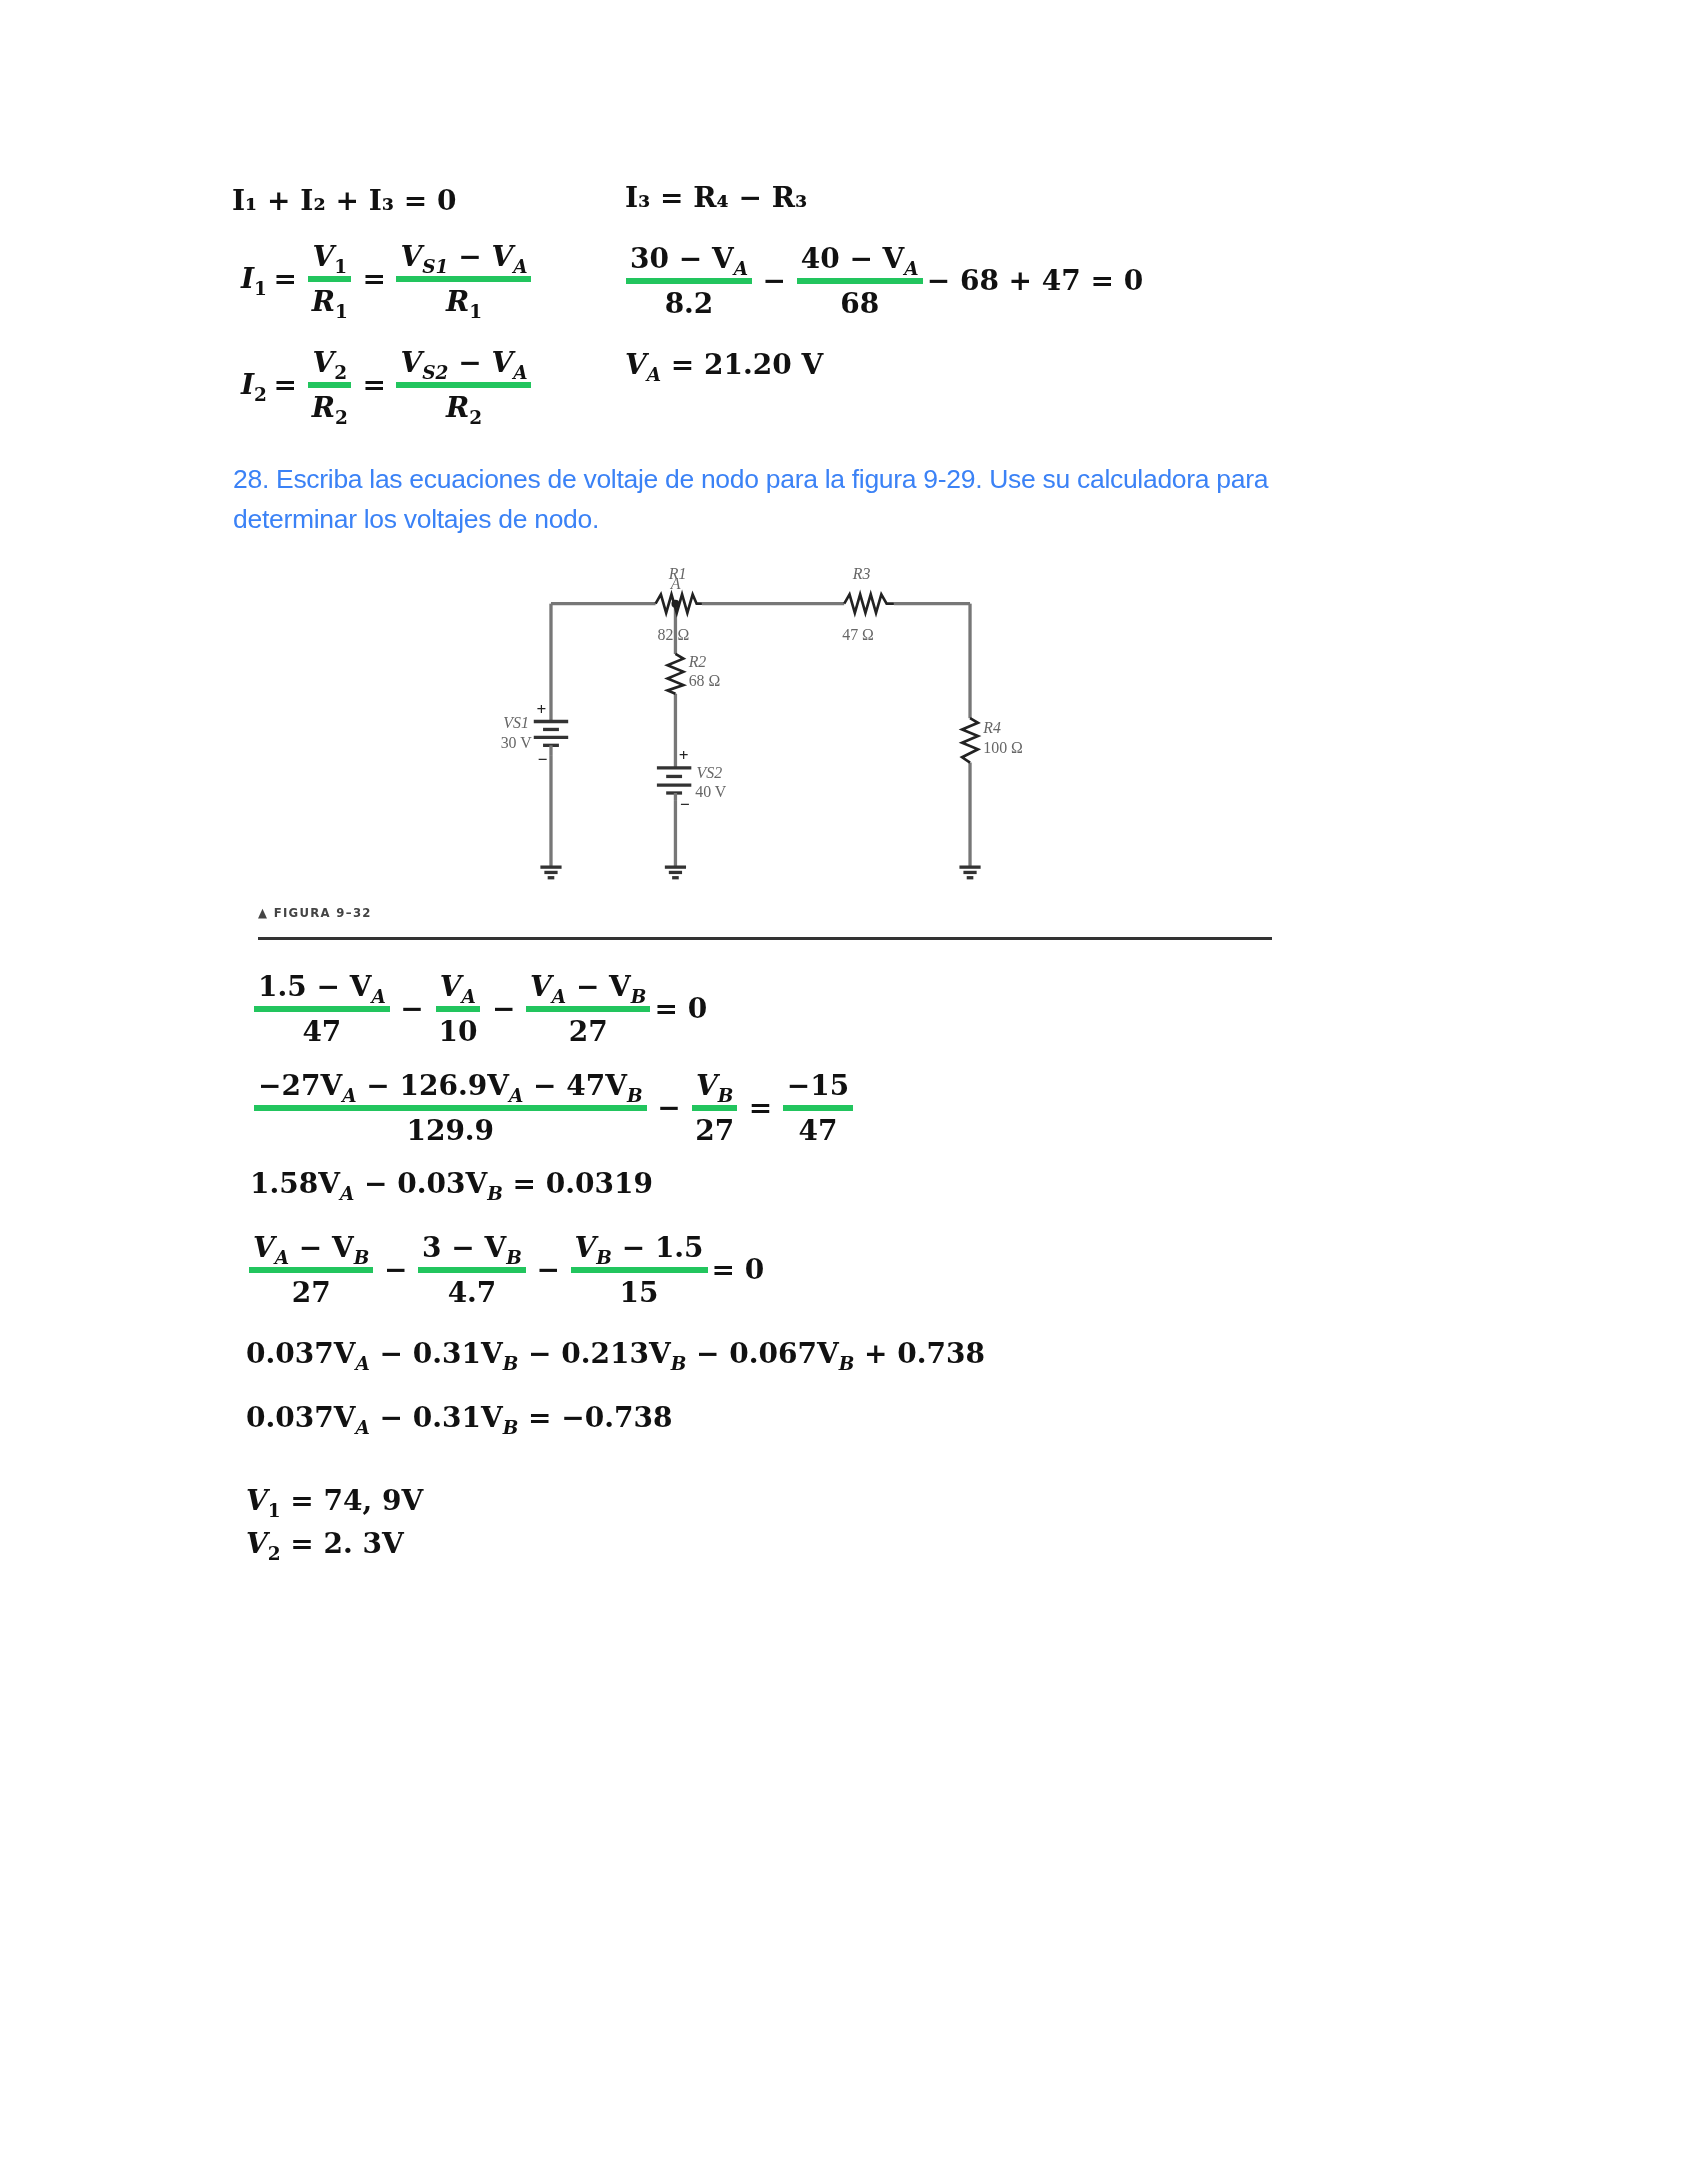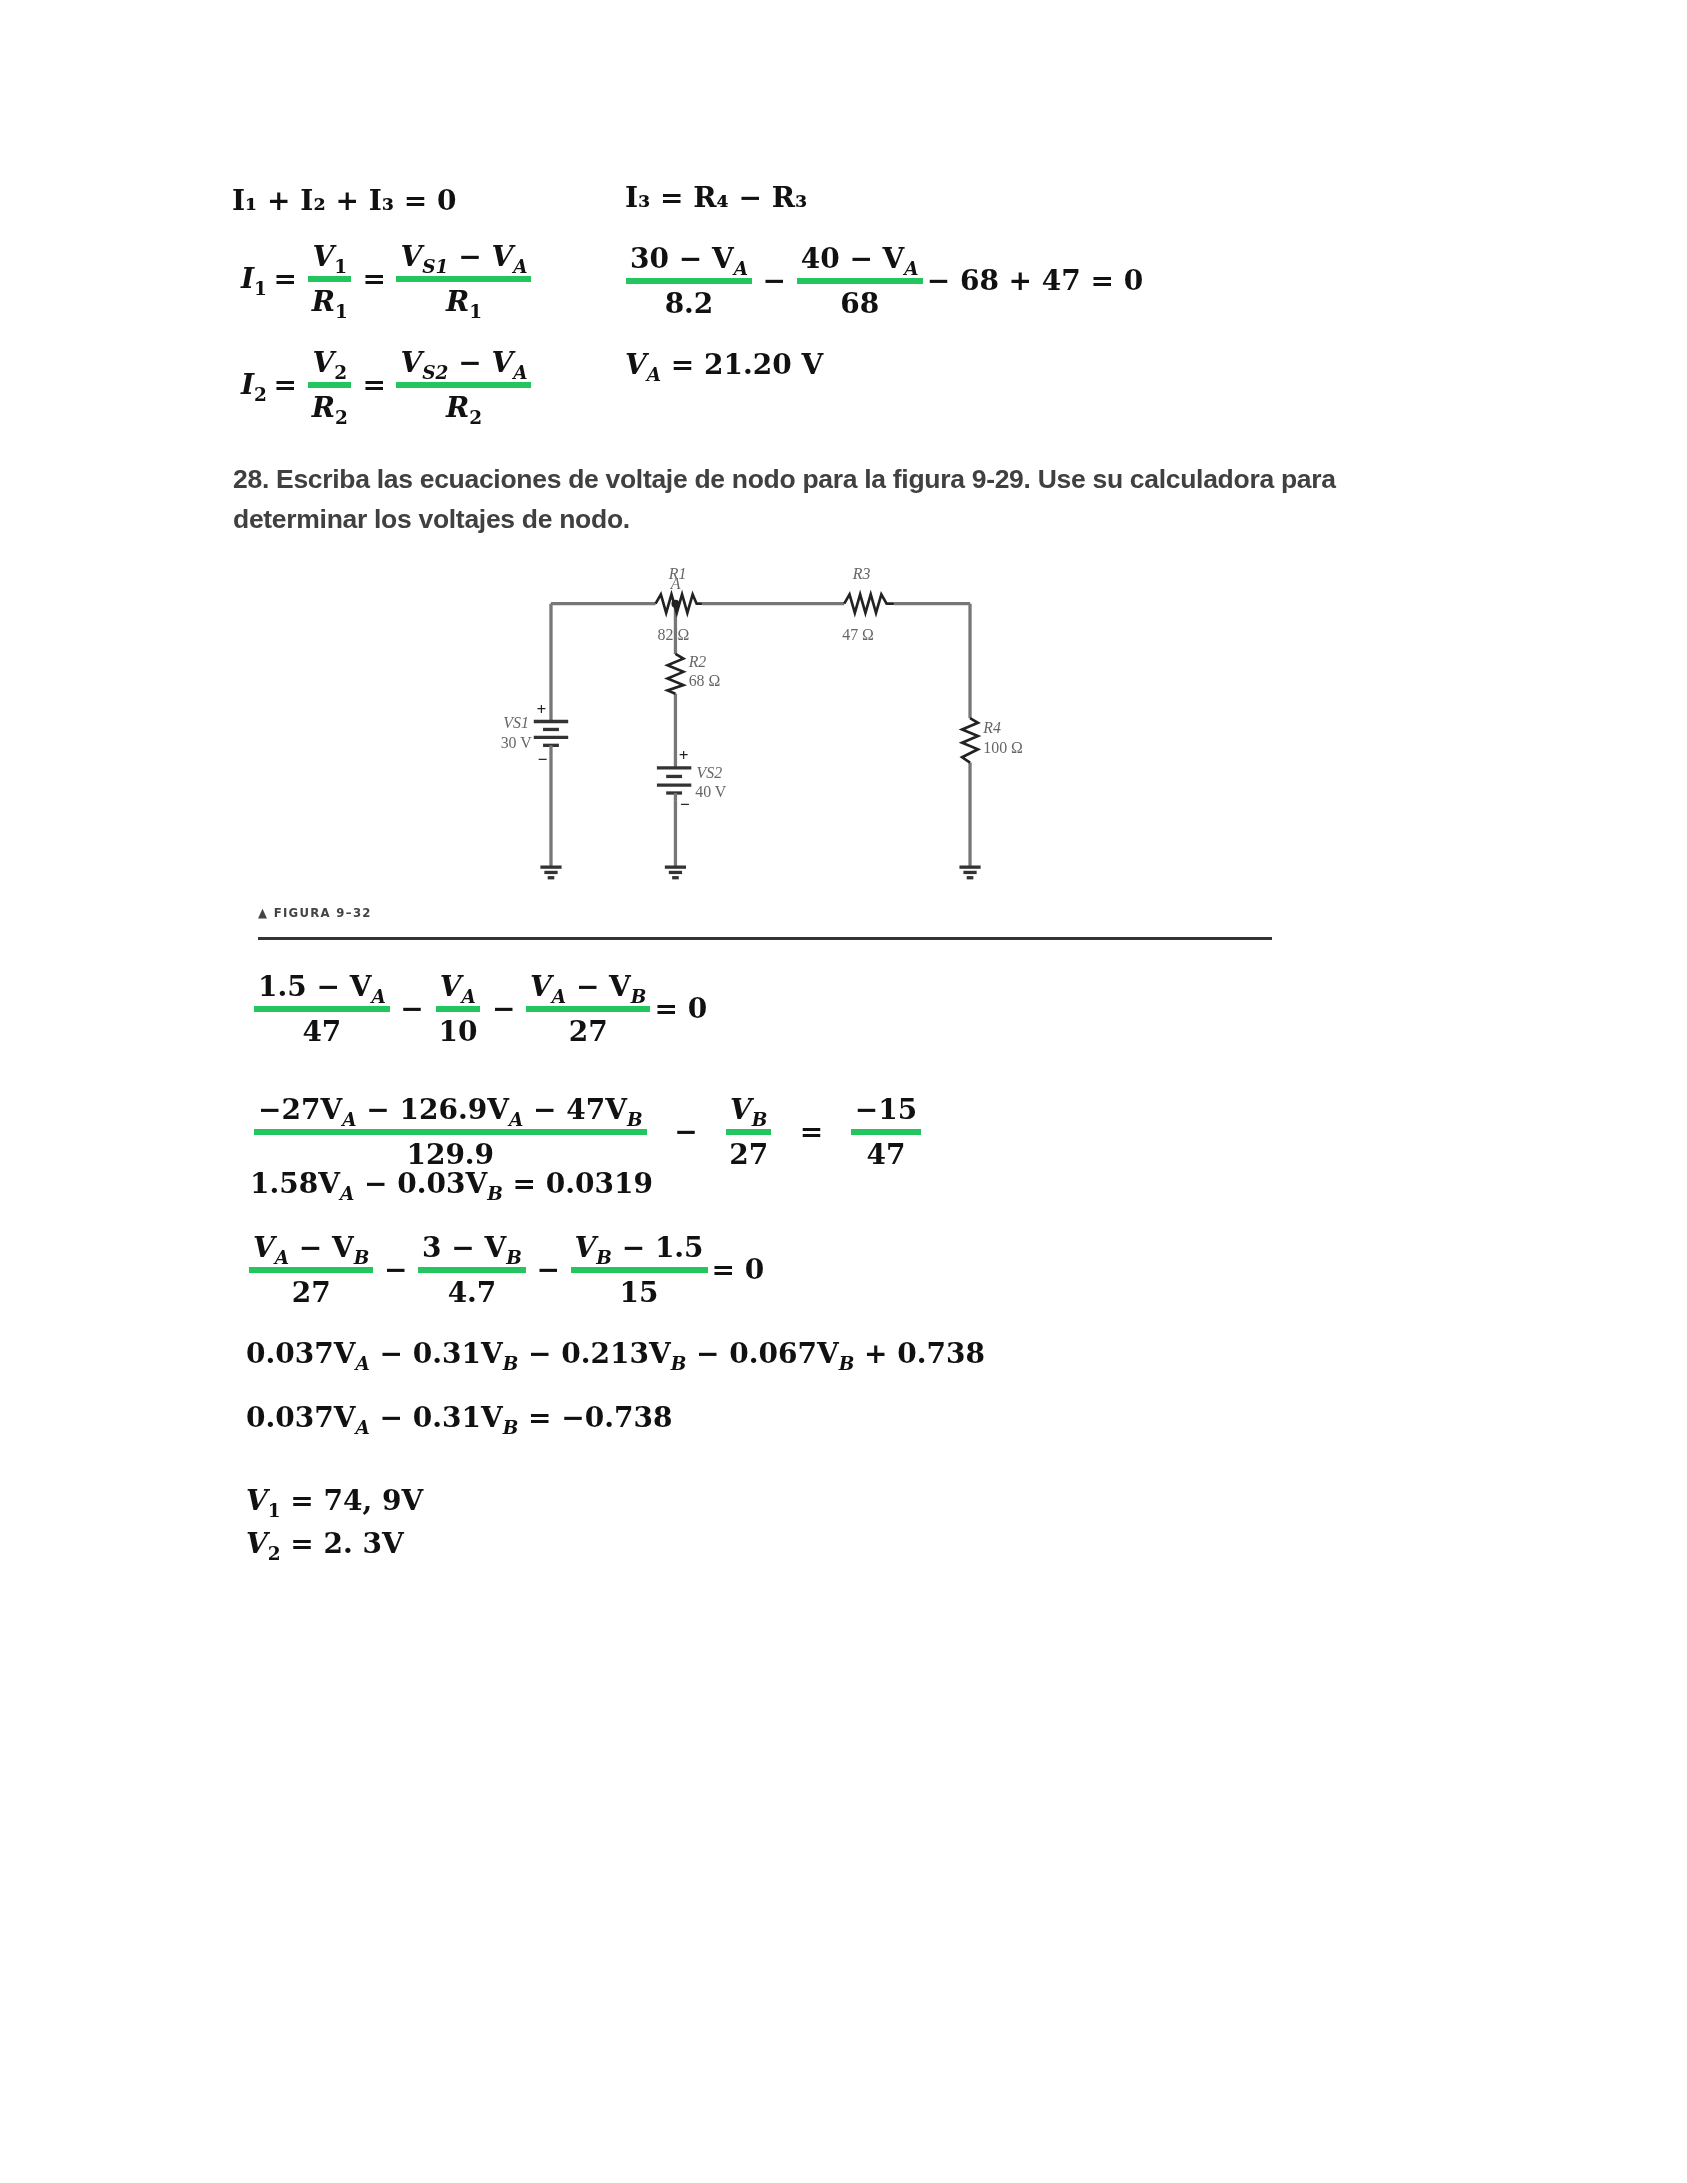--- a/index.html
+++ b/index.html
@@ -6,21 +6,21 @@
   body { width: 1687px; height: 2183px; position: relative; overflow: hidden; color: #111; }
   .math { font-family: "DejaVu Serif", "Liberation Serif", serif; font-weight: bold; font-size: 28px; line-height: 1; position: absolute; white-space: nowrap; }
   .math i { font-style: italic; }
   .math sub { font-size: 18.5px; vertical-align: -6.6px; font-style: italic; line-height: 0; }
   .math sub.n { font-style: normal; }
   .row { display: flex; align-items: center; }
   .frac { display: inline-flex; flex-direction: column; align-items: center; margin: 0 4px; }
   .frac .num { padding: 0 4px 5.3px 4px; border-bottom: 6px solid #22c55e; }
   .frac .den { padding: 5.3px 4px 0 4px; }
   .op { margin: 0 6.6px; }
-  .question { position: absolute; left: 233px; font-family: "Liberation Sans", "DejaVu Sans", sans-serif; font-weight: bold; font-size: 26.5px; color: #404040; white-space: nowrap; letter-spacing: -0.3px; }
+  .question { position: absolute; left: 233px; font-family: "Liberation Sans", "DejaVu Sans", sans-serif; font-weight: normal; font-size: 26.5px; color: #3b82f6; white-space: nowrap; letter-spacing: -0.3px; }
   .caption { position: absolute; left: 258px; top: 905px; font-family: "DejaVu Sans Condensed", "DejaVu Sans", sans-serif; font-weight: bold; font-size: 13px; color: #444; letter-spacing: 1.3px; }
   .rule { position: absolute; left: 258px; top: 937px; width: 1014px; height: 2.6px; background: #333; }
   svg text { font-family: "Liberation Serif", "DejaVu Serif", serif; }
 </style>
 </head>
 <body>
 
 <div class="math" style="left:232px; top:187px;text-align:center;">
   <span>I₁ + I₂ + I₃ = 0</span>
 </div>
@@ -175,21 +175,21 @@
     <span class="den">10</span>
   </span>
   <span class="op">−</span>
   <span class="frac">
     <span class="num"><i>V</i><sub>A</sub><span> − V</span><sub>B</sub></span>
     <span class="den">27</span>
   </span>
   <span>= 0</span>
 </div>
 
-<div class="math row" style="left:250px; top:1096px;gap:17px;">
+<div class="math row" style="left:250px; top:1072px;">
   <span class="frac">
     <span class="num"><span>−27V</span><sub>A</sub><span> − 126.9V</span><sub>A</sub><span> − 47V</span><sub>B</sub></span>
     <span class="den">129.9</span>
   </span>
   <span class="op">−</span>
   <span class="frac">
     <span class="num"><i>V</i><sub>B</sub></span>
     <span class="den">27</span>
   </span>
   <span class="op">=</span>

